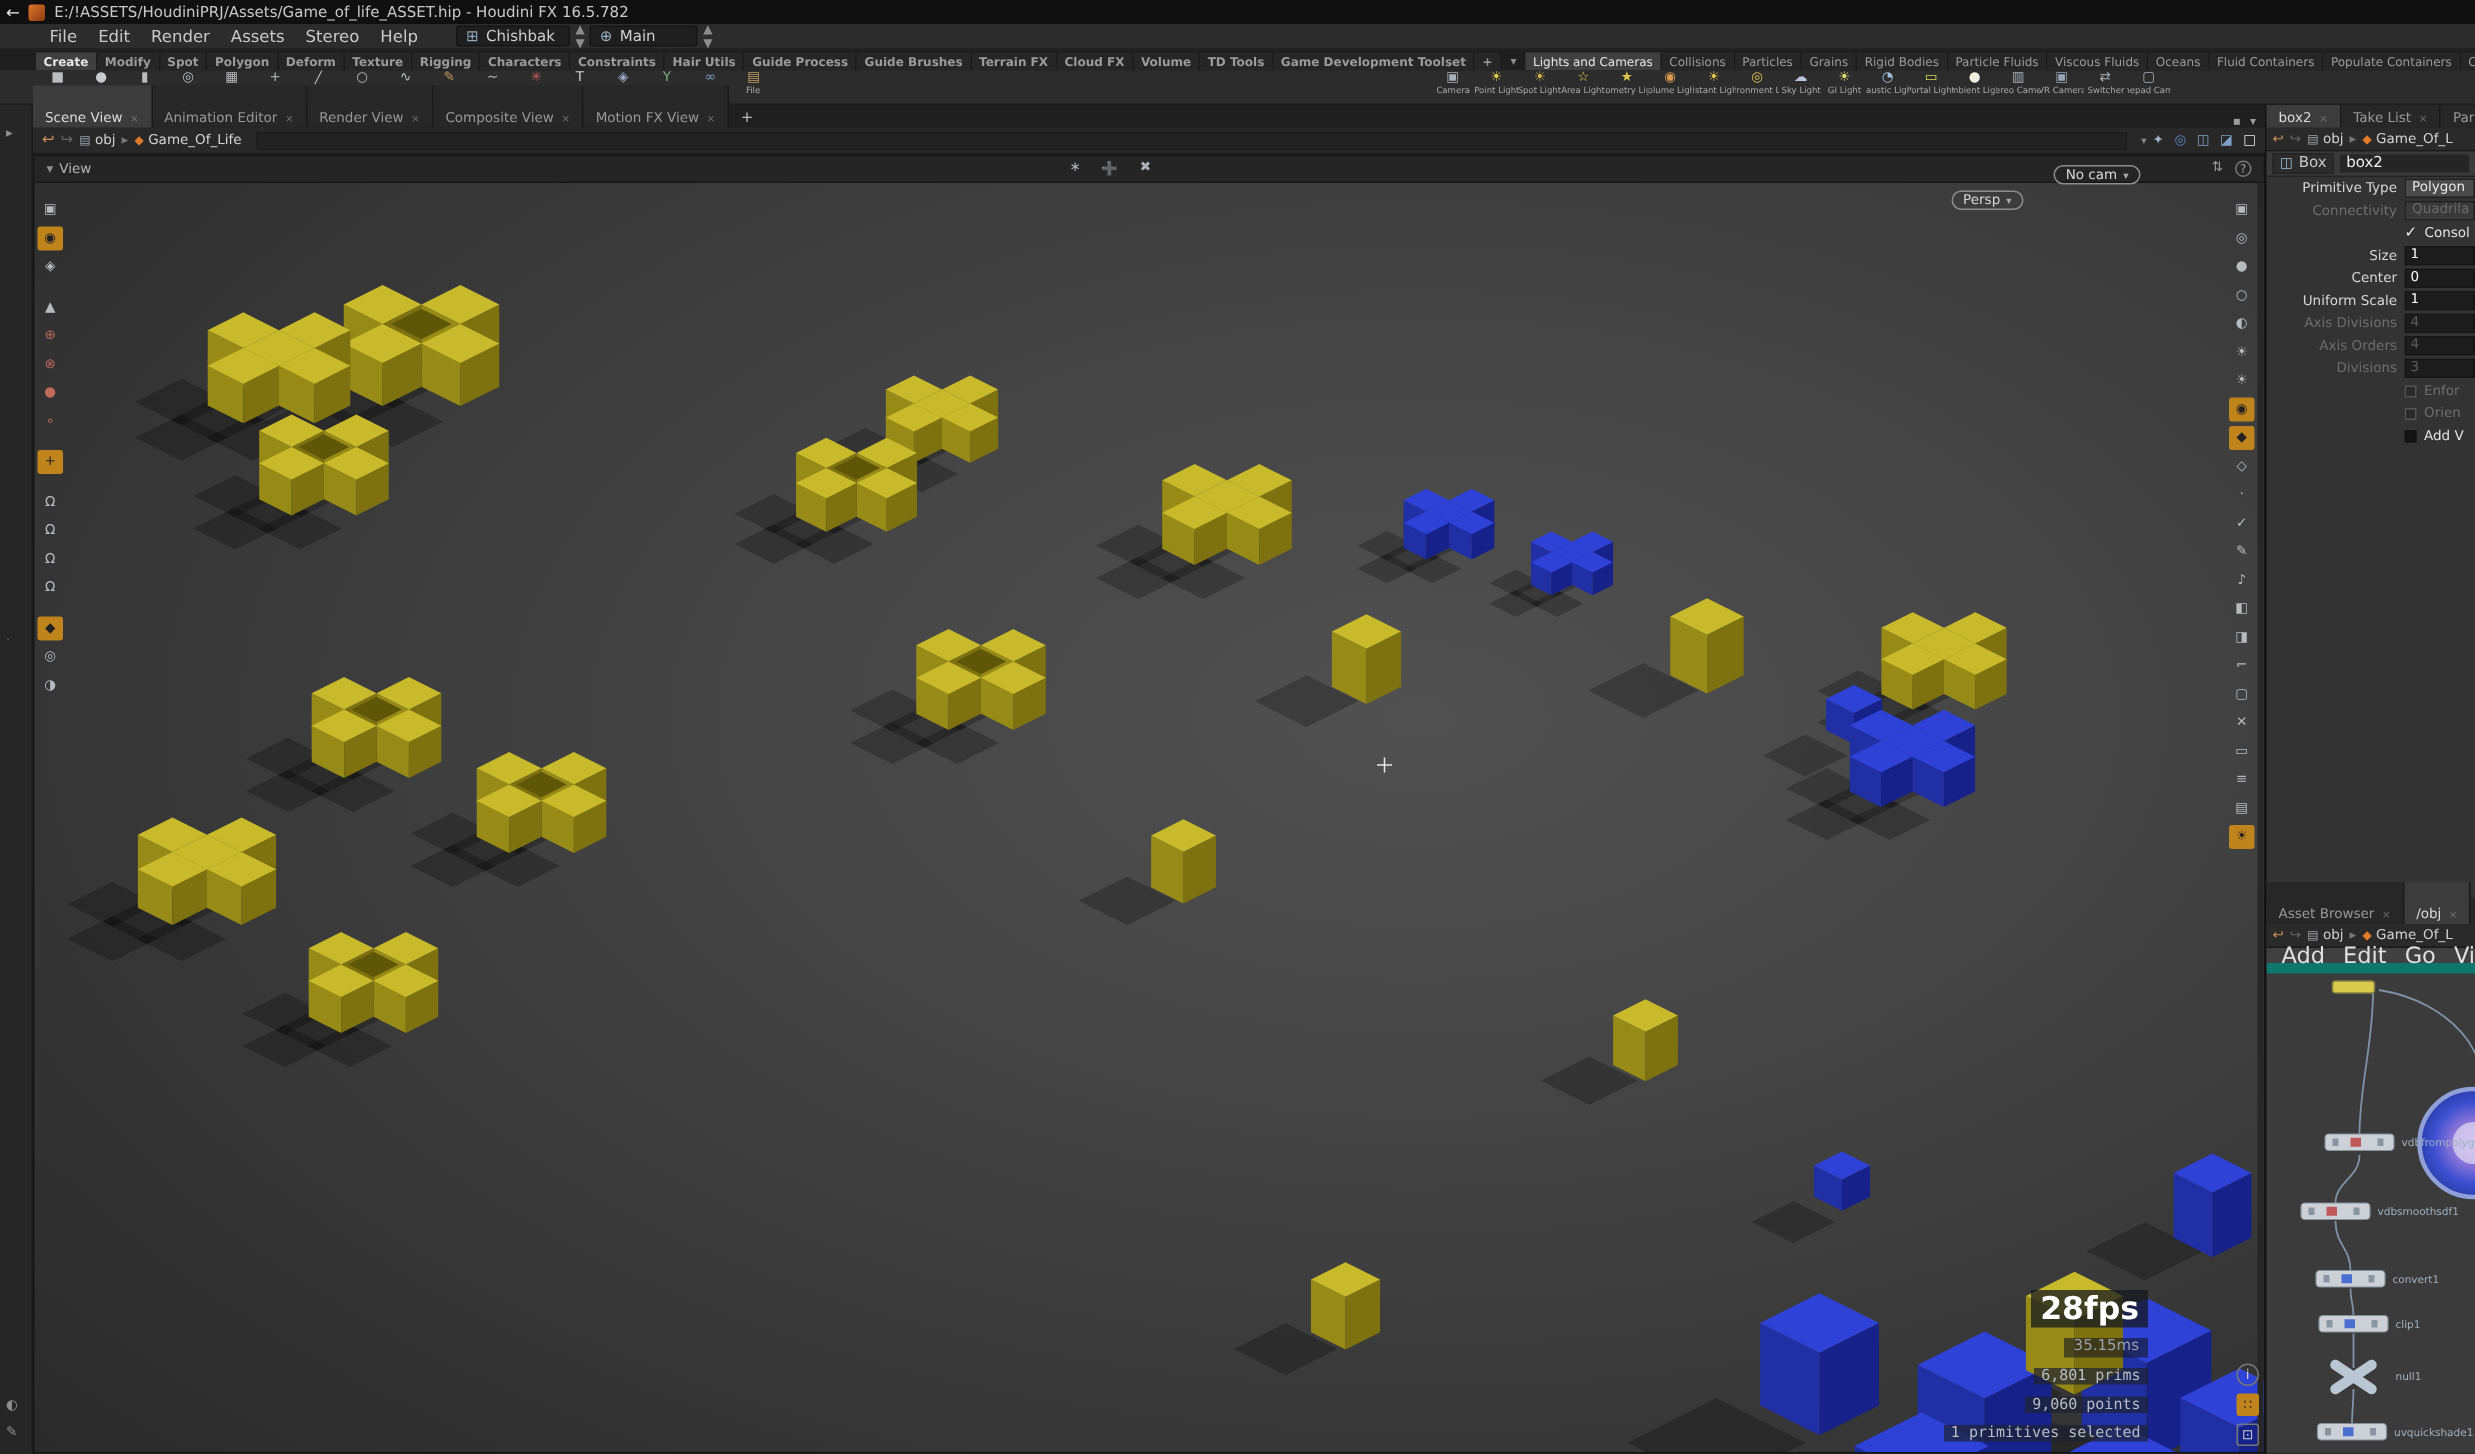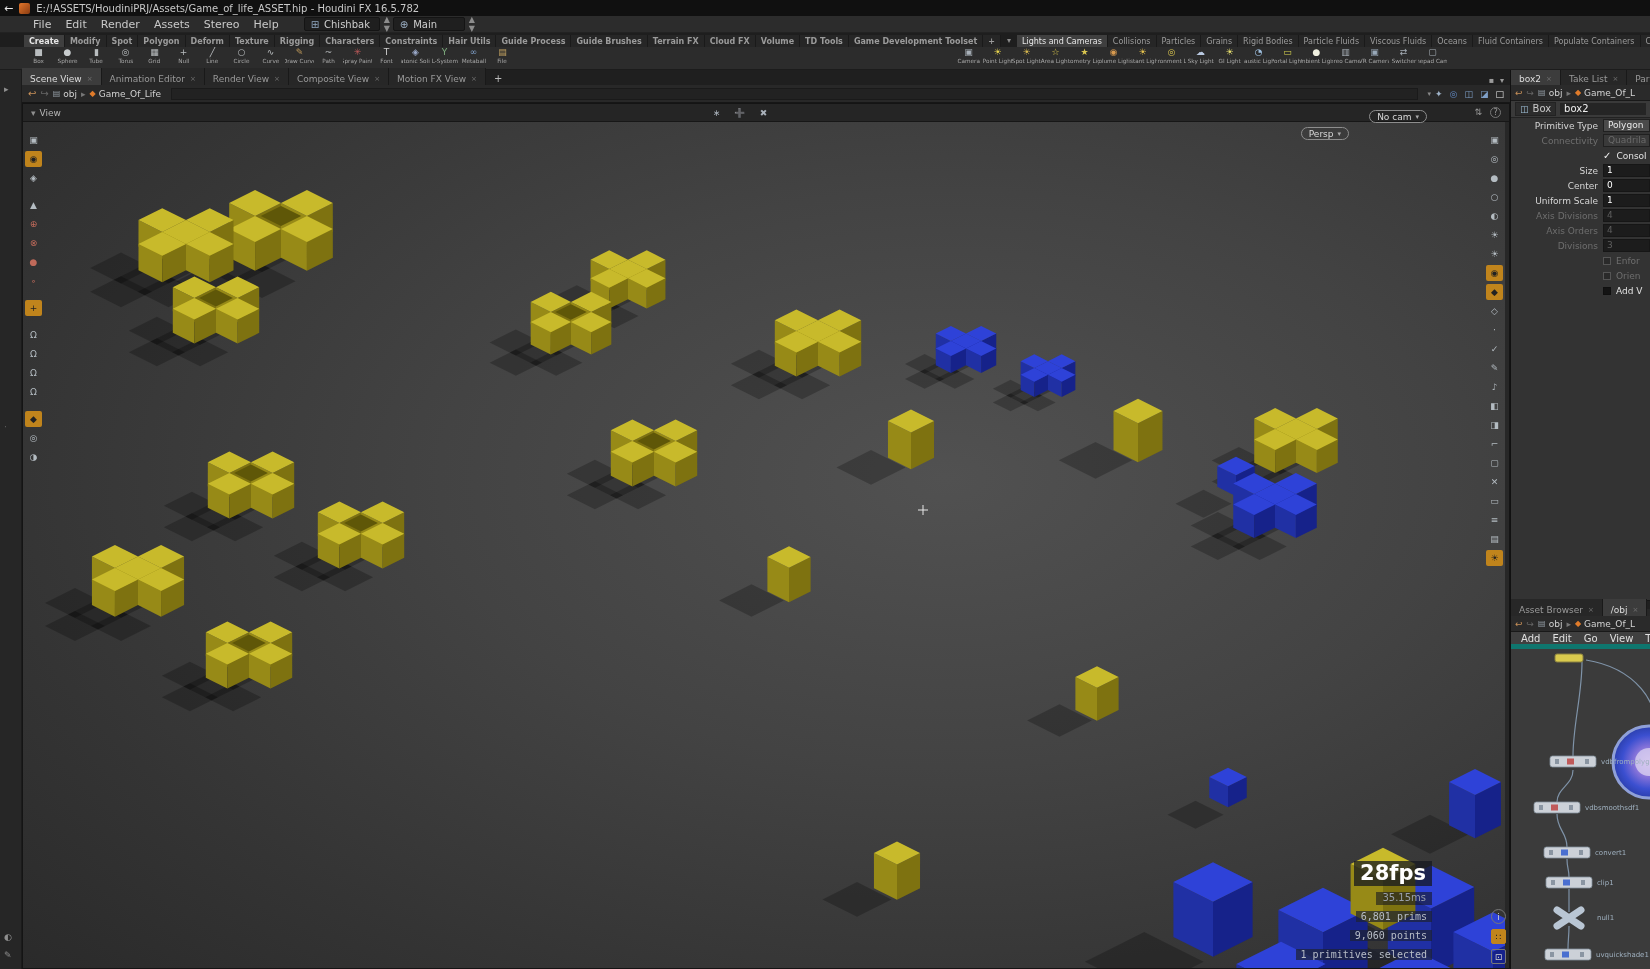--- a/index.html
+++ b/index.html
@@ -41,21 +41,21 @@
   .tool .lbl { font-size:6px; line-height:6px; color:#a8a8a8; white-space:nowrap; transform:scale(.95); }
 
   
   .leftstrip { position:absolute; top:70px; left:0; width:22px; height:899px; background:#262626;
                border-right:1px solid #1b1b1b; }
   .leftstrip .ic { position:absolute; left:4px; font-size:9px; color:#8f8f8f; }
 
   .scenepane { position:absolute; top:70px; left:22px; width:1488px; height:899px; }
   .panetabs { position:relative; height:15px; background:#1f1f1f; display:flex; align-items:flex-end;
               font-size:9px; }
-  .ptab { padding:6px 8px 1px; color:#999; background:#272727; border-right:1px solid #191919;
+  .ptab { padding:17px 8px 1px; color:#999; background:#272727; border-right:1px solid #191919;
           white-space:nowrap; display:flex; gap:5px; align-items:center; }
   .ptab.active { background:#3c3c3c; color:#ddd; }
   .ptab .x { color:#6f6f6f; font-size:7px; }
   .plus-tab { color:#bbb; padding:1px 8px; font-size:10px; }
   .ptr-icons { margin-left:auto; display:flex; gap:6px; padding-right:6px; color:#9a9a9a; font-size:8px; }
 
   .pathbar { height:18px; background:#282828; border-bottom:1px solid #161616; display:flex;
              align-items:center; gap:4px; font-size:9px; padding:0 6px; }
   .navarr { font-size:10px; }
   .chip { display:flex; align-items:center; gap:3px; color:#d2d2d2; }
@@ -117,22 +117,22 @@
   .valbtn { background:#4a4a4a; color:#e8e8e8; padding:0 4px 1px; border:1px solid #202020; display:block; }
   .prow.dis .valbtn { background:#3a3a3a; color:#6a6a6a; }
   .chk { display:flex; gap:5px; align-items:center; color:#e2e2e2; }
   .chk .cb { width:8px; height:8px; border:1px solid #555; background:#2a2a2a; display:inline-block; }
   .chk .cb.filled { background:#141414; border-color:#101010; }
   .chk.dim { color:#6e6e6e; }
   .chkmark { color:#f0f0f0; font-size:10px; }
 
   .netpane { position:absolute; top:530px; left:0; width:140px; height:369px; background:#3b3b3b;
              border-top:1px solid #161616; }
-  .netmenu { height:17px; background:#404040; border-bottom:5px solid #0f766e; display:flex; gap:12px;
-             align-items:flex-end; font-size:10px; color:#e0e0e0; padding:0 10px; }
+  .netmenu { height:17px; background:#404040; border-bottom:7px solid #0f766e; display:flex; gap:12px;
+             align-items:center; font-size:15px; color:#e0e0e0; padding:0 10px; }
   #netSvg { position:absolute; top:49px; left:0; }
 </style>
 </head>
 <body>
 
 <div id="app">
 
   <div class="titlebar">
     <span class="backarrow">←</span>
     <span class="applogo"></span>

